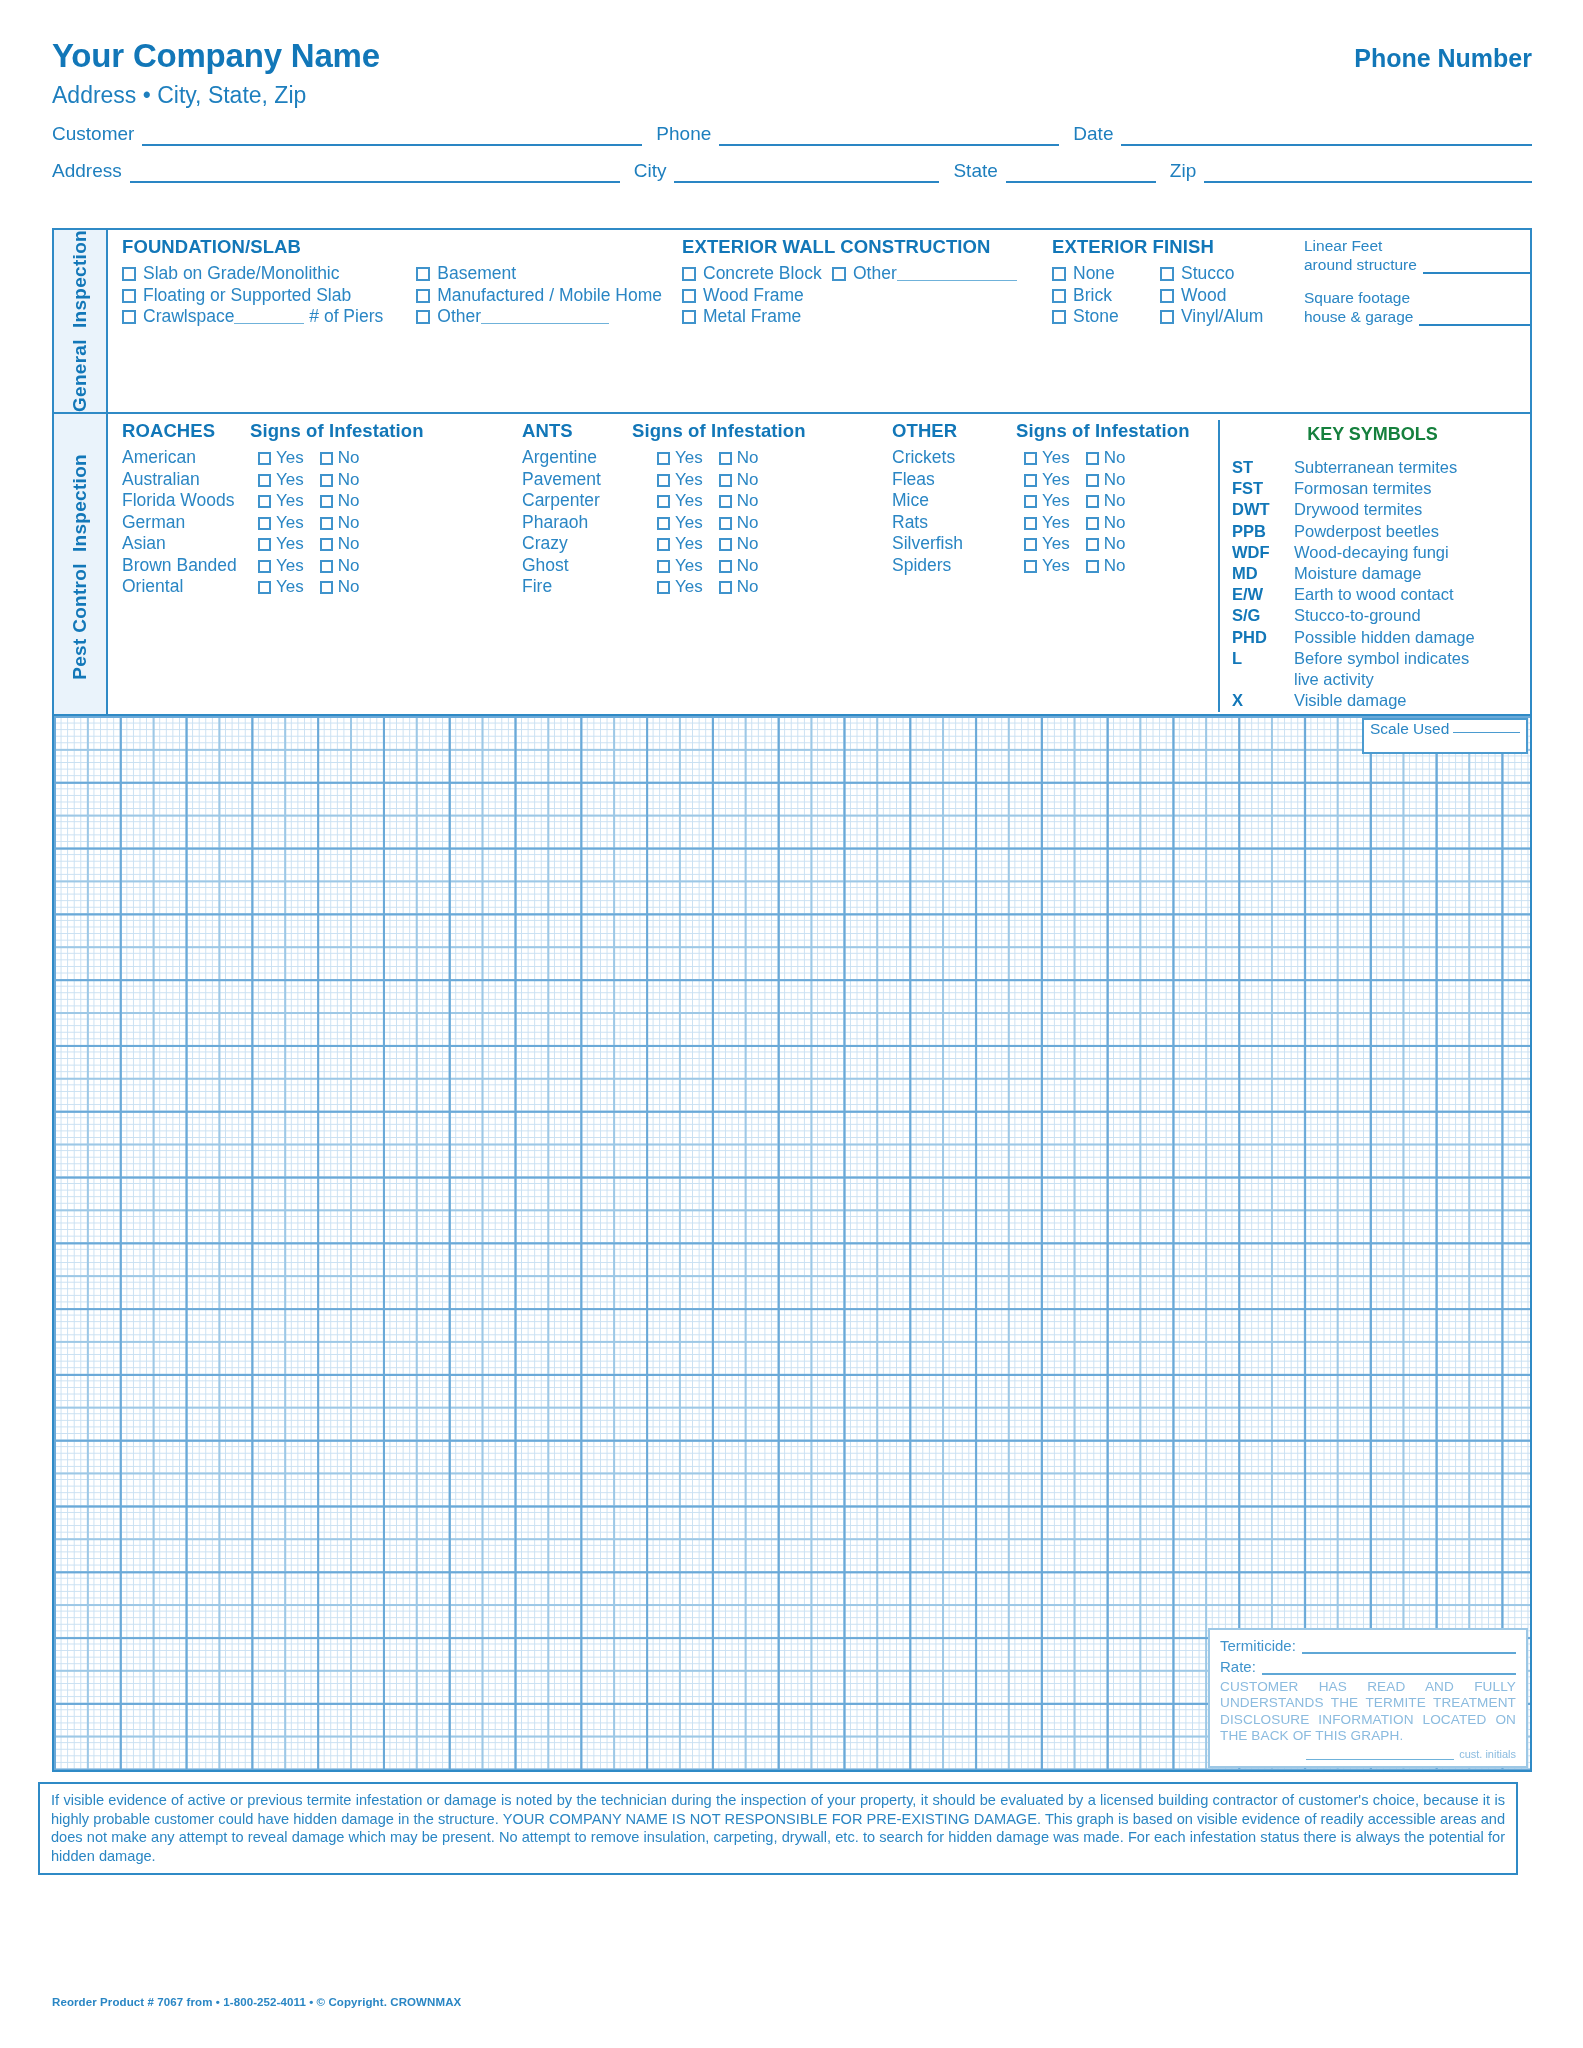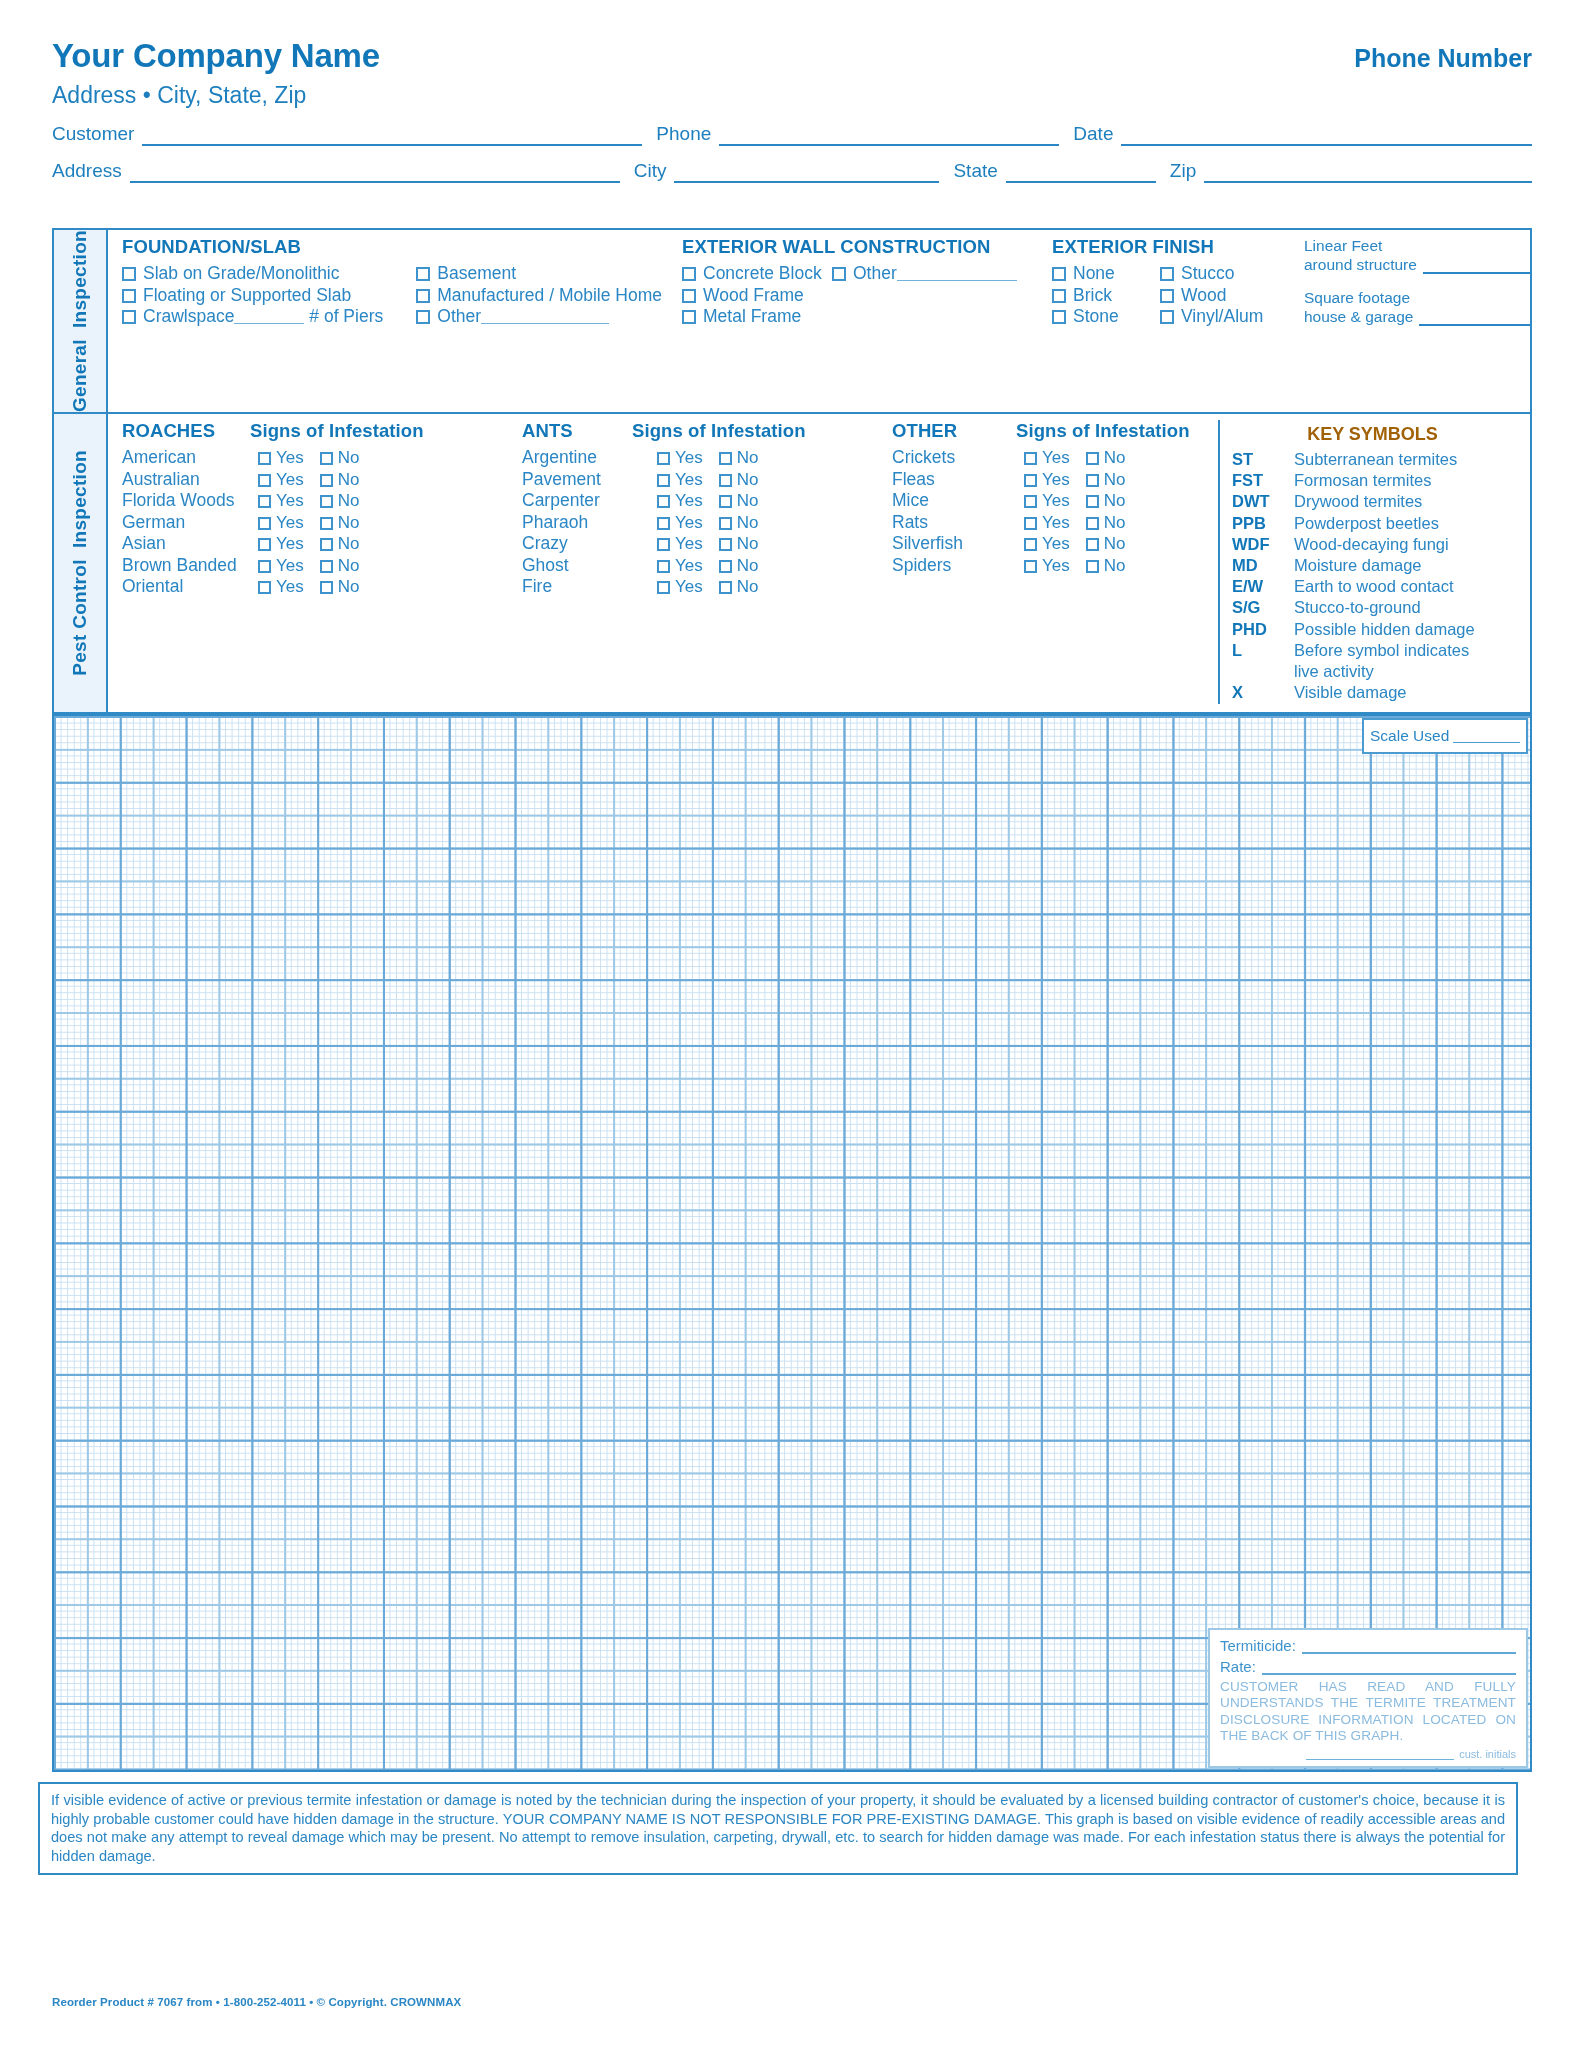--- a/index.html
+++ b/index.html
@@ -67,21 +67,21 @@
   .pest-col { width:auto; padding:0 0 0 14px; }
   .pest-grid { display:flex; }
   .pest-names { }
   .pest-sig { padding-left:10px; }
   .pest-name { font-size:17.5px; color:#2a86c4; line-height:21.5px; white-space:nowrap;}
   .yn { font-size:17px; color:#2a86c4; line-height:21.5px; white-space:nowrap; }
   .yn .cb { margin-right:5px; }
   .yn .sep { display:inline-block; width:16px; }
 
   .keybox { border-left:2.6px solid #2f8ac6; width:305px; padding:4px 10px 0 12px; }
-  .keytitle { text-align:center; font-size:18px; font-weight:bold; color:#a16207; margin-bottom:4px;}
+  .keytitle { text-align:center; font-size:18px; font-weight:bold; color:#15803d; margin-bottom:12px;}
   .keyrow { display:flex; font-size:16.5px; line-height:21.2px; color:#2a86c4; }
   .keyrow b { flex:0 0 62px; color:#1277b8; font-weight:bold; }
   .keyrow span { flex:1 1 auto; }
 
   
   .term-status { display:flex; align-items:flex-start; padding:2px 0 4px 14px; }
   .stitle { font-size:18.5px; font-weight:bold; color:#1277b8; padding-right:10px; padding-top:1px;}
   .stat { margin-right:40px; }
   .stat .top { font-size:17.5px; color:#2a86c4; white-space:nowrap;}
   .stat .sub { font-size:11.5px; color:#2a86c4; padding-left:21px; margin-top:-3px; white-space:nowrap;}
@@ -102,21 +102,21 @@
     background-size: 32.9px 32.9px, 32.9px 32.9px, 6.58px 6.58px, 6.58px 6.58px;
     background-position: 0 0, 0 0, 0 0, 0 0;
   }
   .grid-major { position:absolute; inset:0; overflow:hidden;
     background-image:
       linear-gradient(to right, #6aa9d8 2.2px, transparent 2.2px),
       linear-gradient(to bottom, #6aa9d8 2.2px, transparent 2.2px);
     background-size: 65.8px 65.8px, 65.8px 65.8px;
   }
   .scale-used { position:absolute; right:2px; top:2px; width:166px; height:36px;
-    background:#fff; border:2.2px solid #4b9bd0; display:flex; align-items:center; padding:0 6px;}
+    background:#fff; border:2.2px solid #4b9bd0; display:flex; align-items:flex-start; padding:0 6px;}
   .scale-used .lbl { font-size:15.5px; color:#2a86c4; white-space:nowrap; }
   .scale-used .ln { flex:1 1 auto; border-bottom:1.6px solid #4b9bd0; height:13px; margin-left:4px;}
 
   .termiticide-box { position:absolute; right:2px; bottom:2px; width:320px; height:140px;
     background:#fff; border:2px solid #9dc8e6; padding:7px 10px 4px 10px; }
   .tb-row { display:flex; align-items:flex-end; font-size:15px; color:#3f93cc; margin-bottom:4px;}
   .tb-row .ln { flex:1 1 auto; border-bottom:2px solid #5fa7d6; height:13px; margin-left:6px;}
   .tb-disc { font-size:13.6px; color:#8bbbdf; line-height:16.4px; text-align:justify; letter-spacing:0.1px;}
   .tb-init { display:flex; align-items:flex-end; justify-content:flex-end; margin-top:3px;}
   .tb-init .ln { width:148px; border-bottom:1.8px solid #6fb2da; height:11px; margin-right:5px;}

